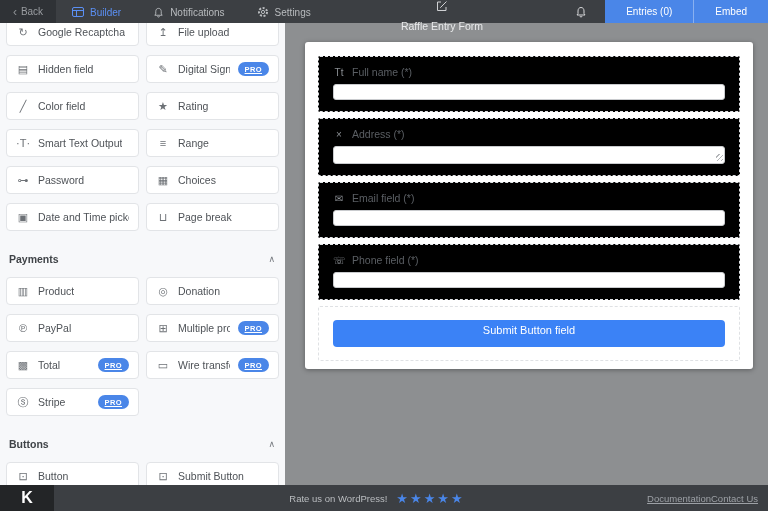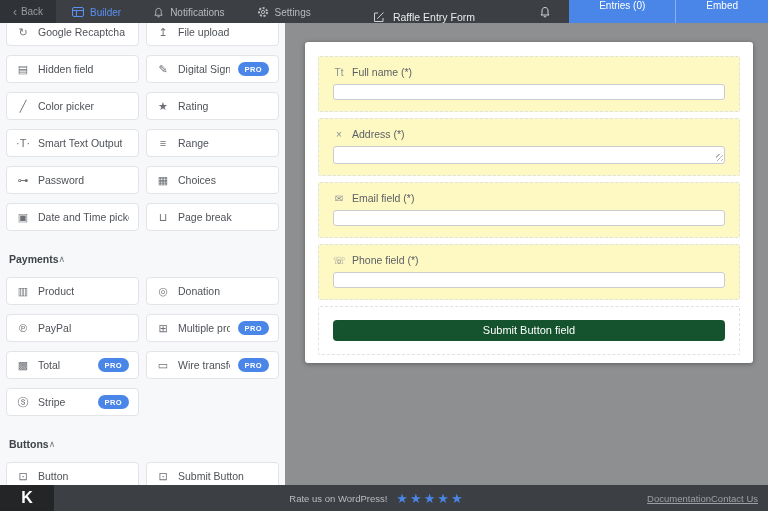--- a/index.html
+++ b/index.html
@@ -8,62 +8,62 @@
   .app { position:relative; width:768px; height:511px; background:#8d8f91; overflow:hidden; }
 
   
   .topbar { position:absolute; top:0; left:0; right:0; height:23px; background:#3c3f43;
             display:flex; align-items:stretch; color:#b9bcbf; font-size:10px; z-index:30; }
   .tb-back { width:56px; background:#2f3236; display:flex; align-items:center; justify-content:center;
              gap:4px; color:#9a9da1; cursor:pointer; }
   .tb-back .chev { font-size:12px; line-height:1; color:#8d9094; }
   .tb-item { display:flex; align-items:center; gap:6px; padding:12px 16px; cursor:pointer; }
   .tb-item.active { color:#5b90f5; }
-  .tb-title { display:flex; align-items:flex-end; gap:8px; color:#e9eaeb; font-size:10.5px; }
+  .tb-title { display:flex; align-items:center; gap:8px; color:#e9eaeb; font-size:10.5px;flex-direction:column; }
   .tb-spacer { flex:1; }
   .tb-bell { display:flex; align-items:center; padding:0 18px; cursor:pointer; }
   .tb-actions { display:flex; align-items:stretch; }
-  .tb-action { background:#4a86e8; color:#fff; display:flex; align-items:flex-start; gap:6px;
-               padding:0 30px; font-size:10px; cursor:pointer; }
+  .tb-action { background:#4a86e8; color:#fff; display:flex; align-items:center; gap:6px;
+               padding:0 21px; font-size:10px; cursor:pointer; }
   .tb-action + .tb-action { border-left:1px solid rgba(255,255,255,.35); }
 
   
   .sidebar { position:absolute; top:23px; left:0; width:285px; bottom:26px;
              background:#f7f8fa; overflow:hidden; padding:0 6px; }
   .tile-row { display:flex; gap:7px; margin-bottom:9px; }
   .tile-row.first { margin-top:-5px; }
   .tile { flex:1; min-width:0; background:#fff; border:1px solid #e2e4e7; border-radius:4px;
           height:28px; display:flex; align-items:center; padding:0 9px; gap:8px;
           font-size:10.5px; color:#4e5257; cursor:grab; }
   .tile.half { flex:none; width:calc(50% - 3.5px); }
   .glyph { width:14px; flex:none; color:#6d7176; font-size:11px; text-align:center; }
   .tlabel { white-space:nowrap; overflow:hidden; }
   .pro { margin-left:auto; flex:none; background:#4a86e8; color:#fff; font-size:7.5px; font-weight:bold;
-         padding:2.5px 7px; border-radius:8px; letter-spacing:.4px; }
-  .section-head { display:flex; align-items:center;
+         padding:2.5px 7px; border-radius:8px; letter-spacing:.4px;text-decoration:underline; }
+  .section-head { display:flex; justify-content:space-between; align-items:center;
                   padding:13px 4px 12px 3px; font-size:10.5px; font-weight:bold; color:#3f4347; cursor:pointer; }
   .collapse { color:#7a7e83; font-size:9px; font-weight:normal; }
 
   
   .canvas { position:absolute; left:285px; top:23px; right:0; bottom:26px; background:#8d8f91; }
   .form-card { position:absolute; left:20px; top:19px; width:448px; background:#fff; border-radius:3px;
                box-shadow:0 1px 5px rgba(0,0,0,.35); padding:14px 13px 8px; }
   .field-box { border:1px dashed #dfe1e4; border-radius:2px; padding:9px 14px 11px; margin-bottom:6px;
-               background:#fef9c3; cursor:pointer; }
+               background:#000000; cursor:pointer; }
   .field-label { display:flex; align-items:center; gap:7px; font-size:10.5px; color:#5b5f64; margin-bottom:6px; }
   .f-glyph { color:#8a8e93; font-size:10px; width:12px; text-align:center; flex:none; }
   .f-input { display:block; width:100%; height:16px; border:1px solid #c9cbce; border-radius:3px;
              background:#fff; outline:none; font-size:10px; padding:0 4px; font-family:"Liberation Sans",sans-serif; }
   .ta-wrap { position:relative; }
   .f-textarea { display:block; width:100%; height:18px; border:1px solid #c9cbce; border-radius:3px;
                 resize:none; outline:none; font-size:10px; font-family:"Liberation Sans",sans-serif; }
   .resize-handle { position:absolute; right:2px; bottom:3px; width:7px; height:7px;
                    background:repeating-linear-gradient(135deg, transparent 0 2px, #b3b5b8 2px 3px); }
   .submit-box { border:1px dashed #dfe1e4; border-radius:2px; padding:13px 14px; cursor:pointer; }
-  .submit-btn { background:#14532d; color:#fff; text-align:center; font-size:11px; height:21px;
+  .submit-btn { background:#3b82f6; color:#fff; text-align:center; font-size:11px; height:27px;
                 line-height:21px; border-radius:4px; cursor:pointer; }
 
   
   .bottombar { position:absolute; left:0; right:0; bottom:0; height:26px; background:#3c3f43;
                display:flex; align-items:center; color:#babdc0; font-size:9.5px; z-index:30; }
   .k-logo { width:54px; height:100%; background:#232527; color:#fff; font-weight:bold; font-size:16px;
             display:flex; align-items:center; justify-content:center; }
   .rate-group { position:absolute; left:50%; transform:translateX(-54%); display:flex;
                 align-items:center; gap:9px; white-space:nowrap; }
   .stars { color:#4a86e8; font-size:13px; letter-spacing:2px; cursor:pointer; }
@@ -168,21 +168,21 @@
       <div class="tile">
         <span class="glyph">✎</span>
         <span class="tlabel">Digital Signature</span>
         <span class="pro">PRO</span>
       </div>
     </div>
 
     <div class="tile-row">
       <div class="tile">
         <span class="glyph">╱</span>
-        <span class="tlabel">Color picker</span>
+        <span class="tlabel">Color field</span>
       </div>
       <div class="tile">
         <span class="glyph">★</span>
         <span class="tlabel">Rating</span>
       </div>
     </div>
 
     <div class="tile-row">
       <div class="tile">
         <span class="glyph">·T·</span>

